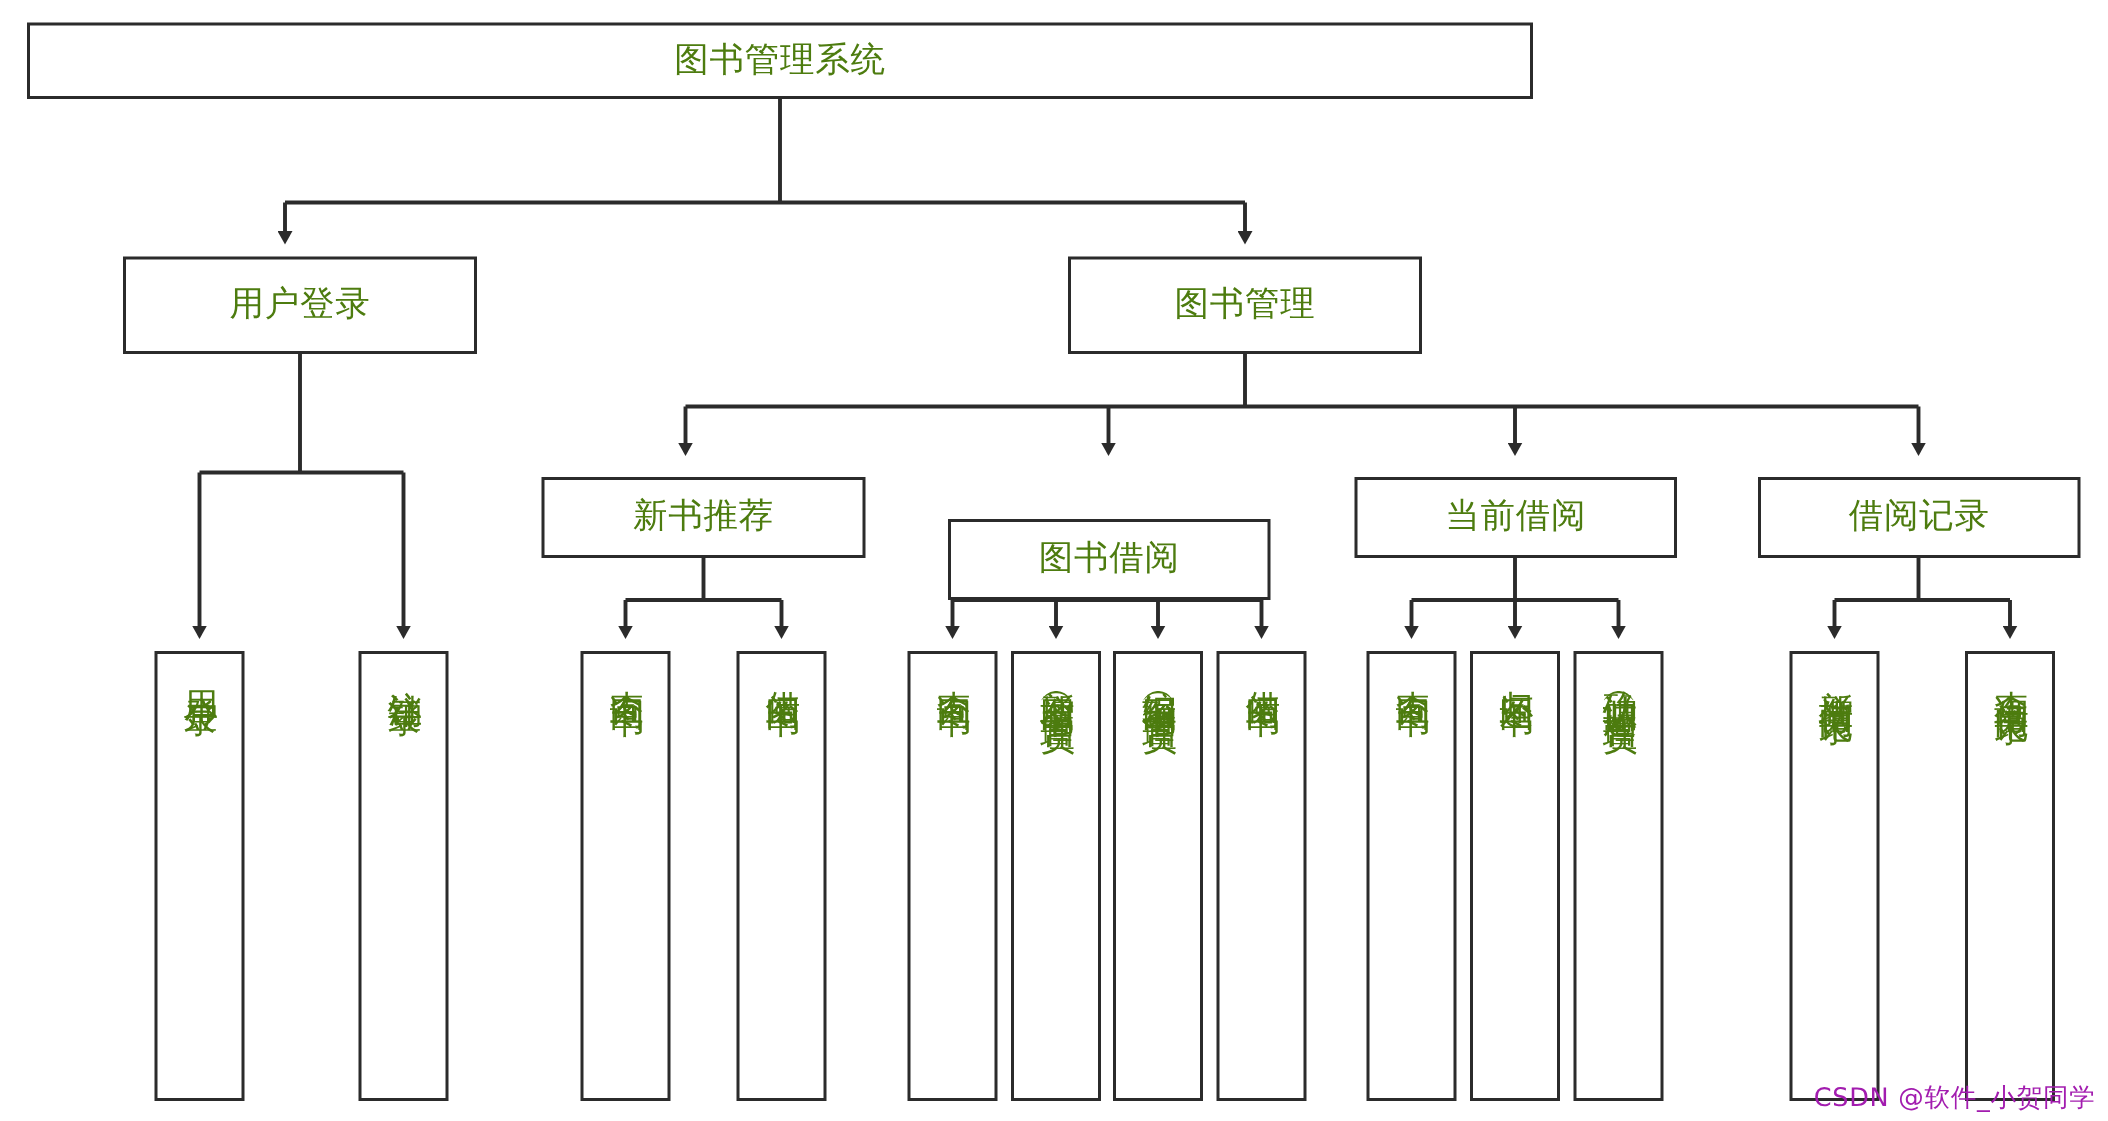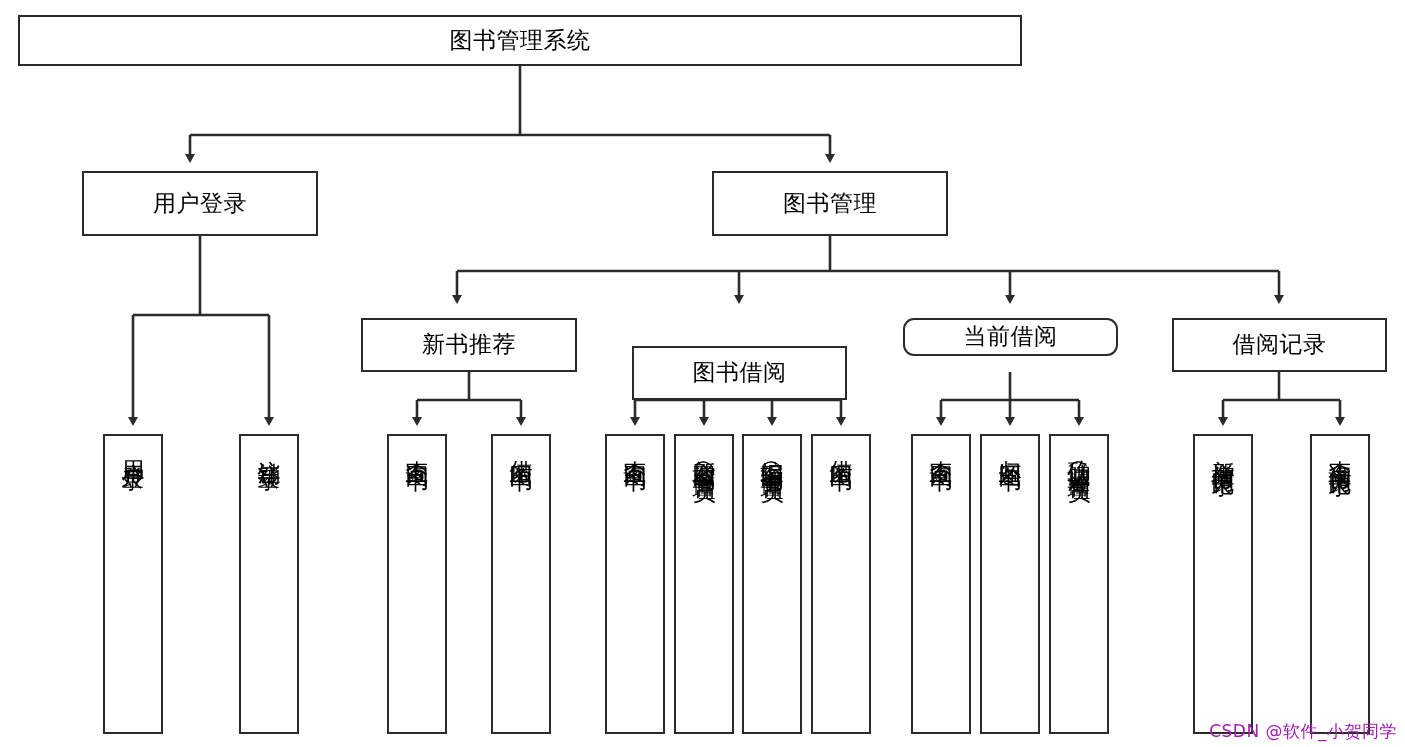--- a/index.html
+++ b/index.html
@@ -33,21 +33,21 @@
     display: flex;
     align-items: center;
     justify-content: center;
     color: #1a1a1a;
   }
   .node-label {
     display: block;
     text-align: center;
     line-height: 1.18;
     white-space: nowrap;
-    color: #000000;
+    color: #4d7c0f;
   }
   
   .node.horiz .node-label {
     font-size: 23px;
     letter-spacing: 0.5px;
   }
   .node.root .node-label {
     font-size: 23px;
   }
   
@@ -143,21 +143,21 @@
   </div>
 
   <div class="node horiz" style="left:712px; top:171px; width:236px; height:65px;">
     <span class="node-label">图书管理</span>
   </div>
 
   <div class="node horiz" style="left:632px; top:318px; width:215px; height:54px;margin-top:28px;">
     <span class="node-label">图书借阅</span>
   </div>
 
-  <div class="node horiz" style="left:903px; top:318px; width:215px; height:38px;border-radius:11px;">
+  <div class="node horiz" style="left:903px; top:318px; width:215px; height:54px;">
     <span class="node-label">当前借阅</span>
   </div>
 
   <div class="node horiz" style="left:1172px; top:318px; width:215px; height:54px;">
     <span class="node-label">借阅记录</span>
   </div>
 
   <div class="node vert" style="left:103px; top:434px; width:60px; height:300px;">
     <span class="node-label">用户登录</span>
   </div>

